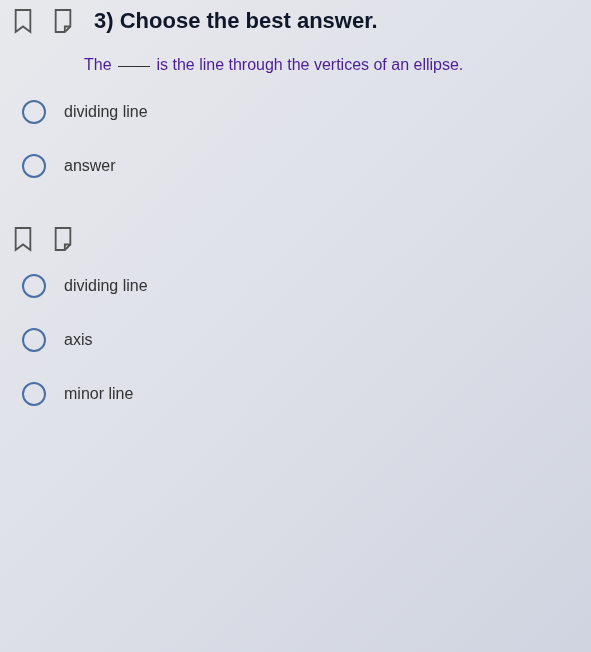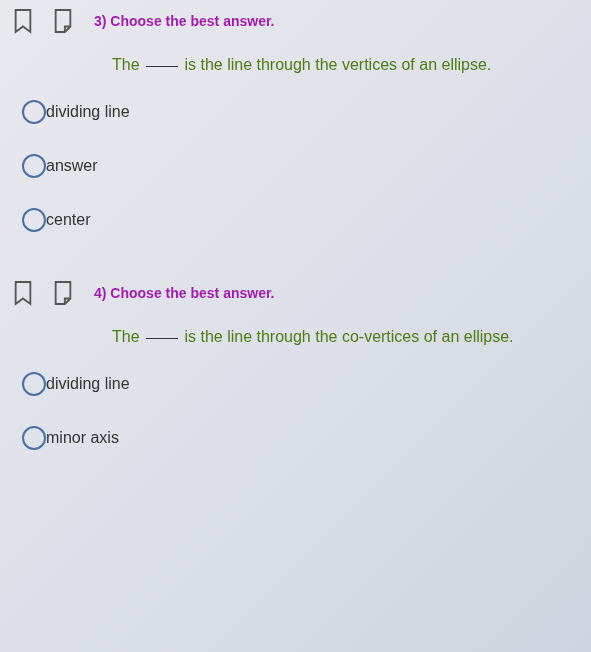--- a/index.html
+++ b/index.html
@@ -27,44 +27,45 @@
     align-items: center;
   }
   .bookmark-icon, .note-icon {
     width: 22px;
     height: 26px;
     stroke: #555;
     stroke-width: 2;
     fill: none;
   }
   .q-title {
-    font-size: 14px;
+    font-size: 22px;
     font-weight: bold;
-    color: #a21caf;
+    color: #0f172a;
   }
   .q-prompt {
-    margin-left: 100px;
+    margin-left: 72px;
     font-size: 16px;
-    color: #4d7c0f;
+    color: #4c1d95;
     margin-bottom: 26px;
   }
   .blank {
     display: inline-block;
     border-bottom: 1.5px solid #333;
     width: 32px;
     position: relative;
     top: -3px;
     margin: 0 2px;
   }
   .options {
     margin-left: 10px;
   }
   .option {
     display: flex;
     align-items: center;
+    gap: 18px;
     margin-bottom: 30px;
     cursor: pointer;
   }
   .radio {
     width: 24px;
     height: 24px;
     border: 2.5px solid #4a6fa5;
     border-radius: 50%;
     flex-shrink: 0;
     background: transparent;
@@ -98,49 +99,42 @@
   </div>
   <div class="options">
     <div class="option">
       <div class="radio"></div>
       <span class="option-label">dividing line</span>
     </div>
     <div class="option">
       <div class="radio"></div>
       <span class="option-label">answer</span>
     </div>
-    <div class="option">
-      <div class="radio"></div>
-      <span class="option-label">center</span>
-    </div>
   </div>
 </div>
 
 <div class="question-block">
   <div class="q-header">
     <div class="icon-group">
       <svg class="bookmark-icon" viewBox="0 0 24 28">
         <path d="M4 2 h16 v24 l-8 -6 l-8 6 z"></path>
       </svg>
       <svg class="note-icon" viewBox="0 0 24 28">
         <path d="M4 2 h16 v18 l-6 6 h-10 z"></path>
         <path d="M20 20 l-6 0 l0 6"></path>
       </svg>
     </div>
-    <div class="q-title">
-      <span>4)</span>
-      <span>Choose the best answer.</span>
-    </div>
-  </div>
-  <div class="q-prompt">
-    <span>The </span><span class="blank"></span><span> is the line through the co-vertices of an ellipse.</span>
   </div>
   <div class="options">
     <div class="option">
       <div class="radio"></div>
       <span class="option-label">dividing line</span>
     </div>
     <div class="option">
       <div class="radio"></div>
-      <span class="option-label">minor axis</span>
+      <span class="option-label">axis</span>
+    </div>
+    <div class="option">
+      <div class="radio"></div>
+      <span class="option-label">minor line</span>
     </div>
   </div>
 </div>
 
 </body></html>

